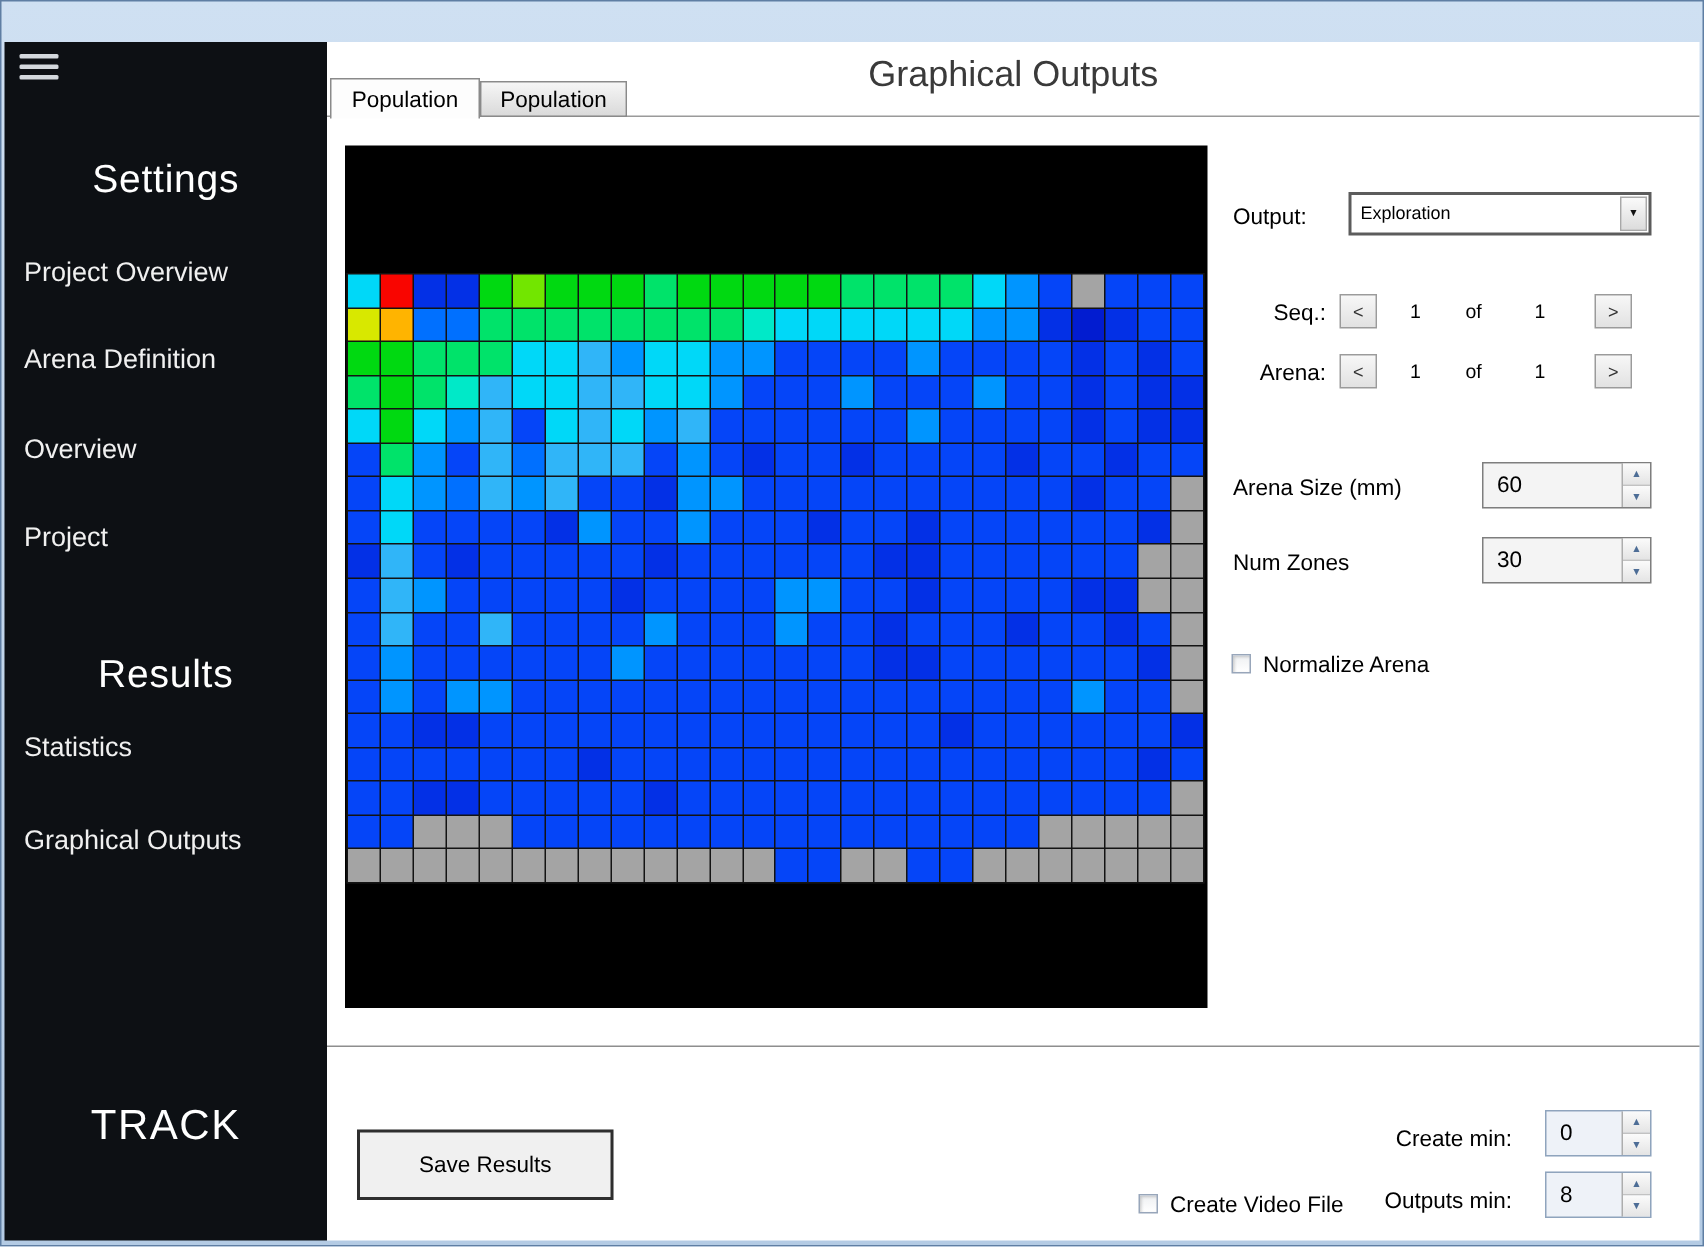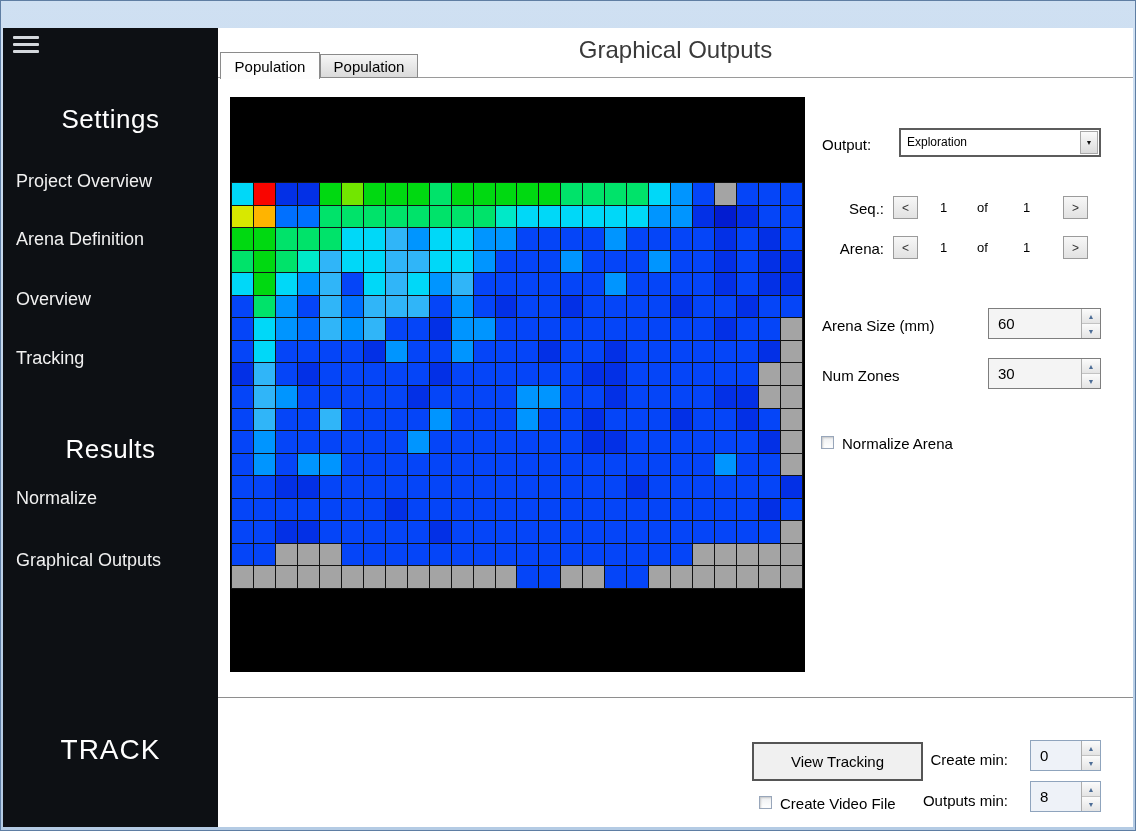--- a/index.html
+++ b/index.html
@@ -105,23 +105,23 @@
   <div class="sidebar">
     <div class="hamburger">
         <span></span>
         <span></span>
         <span></span>
       </div>
     <div class="side-heading h-settings">Settings</div>
     <div class="side-item i-po">Project Overview</div>
     <div class="side-item i-ad">Arena Definition</div>
     <div class="side-item i-de">Overview</div>
-    <div class="side-item i-tr">Tracking</div>
+    <div class="side-item i-tr">Project</div>
     <div class="side-heading h-results">Results</div>
-    <div class="side-item i-st">Normalize</div>
+    <div class="side-item i-st">Statistics</div>
     <div class="side-item i-go">Graphical Outputs</div>
     <div class="track-label">TRACK</div>
   </div>
 
   <div class="main">
     <div class="tab-line"></div>
     <div class="tab tab-active">Population</div>
     <div class="tab tab-inactive">Population</div>
     <div class="page-title">Graphical Outputs</div>
 
@@ -633,21 +633,21 @@
       <span class="spin-arrows">
         <span class="spin-up">▲</span>
         <span class="spin-down">▼</span>
       </span>
     </div>
 
     <div class="checkbox" style="left:603px;top:408px;"></div>
     <div class="lbl" style="left:624px;top:407px;">Normalize Arena</div>
 
     <div class="separator"></div>
-    <div class="push-btn btn-view">View Tracking</div>
+    <div class="push-btn btn-save">Save Results</div>
     <div class="checkbox" style="left:541px;top:768px;"></div>
     <div class="lbl" style="left:562px;top:767px;">Create Video File</div>
 
     <div class="lbl" style="left:680px;top:723px;width:110px;text-align:right;">Create min:</div>
     <div class="spinner spin-start">
       <span class="spin-val">0</span>
       <span class="spin-arrows">
         <span class="spin-up">▲</span>
         <span class="spin-down">▼</span>
       </span>

